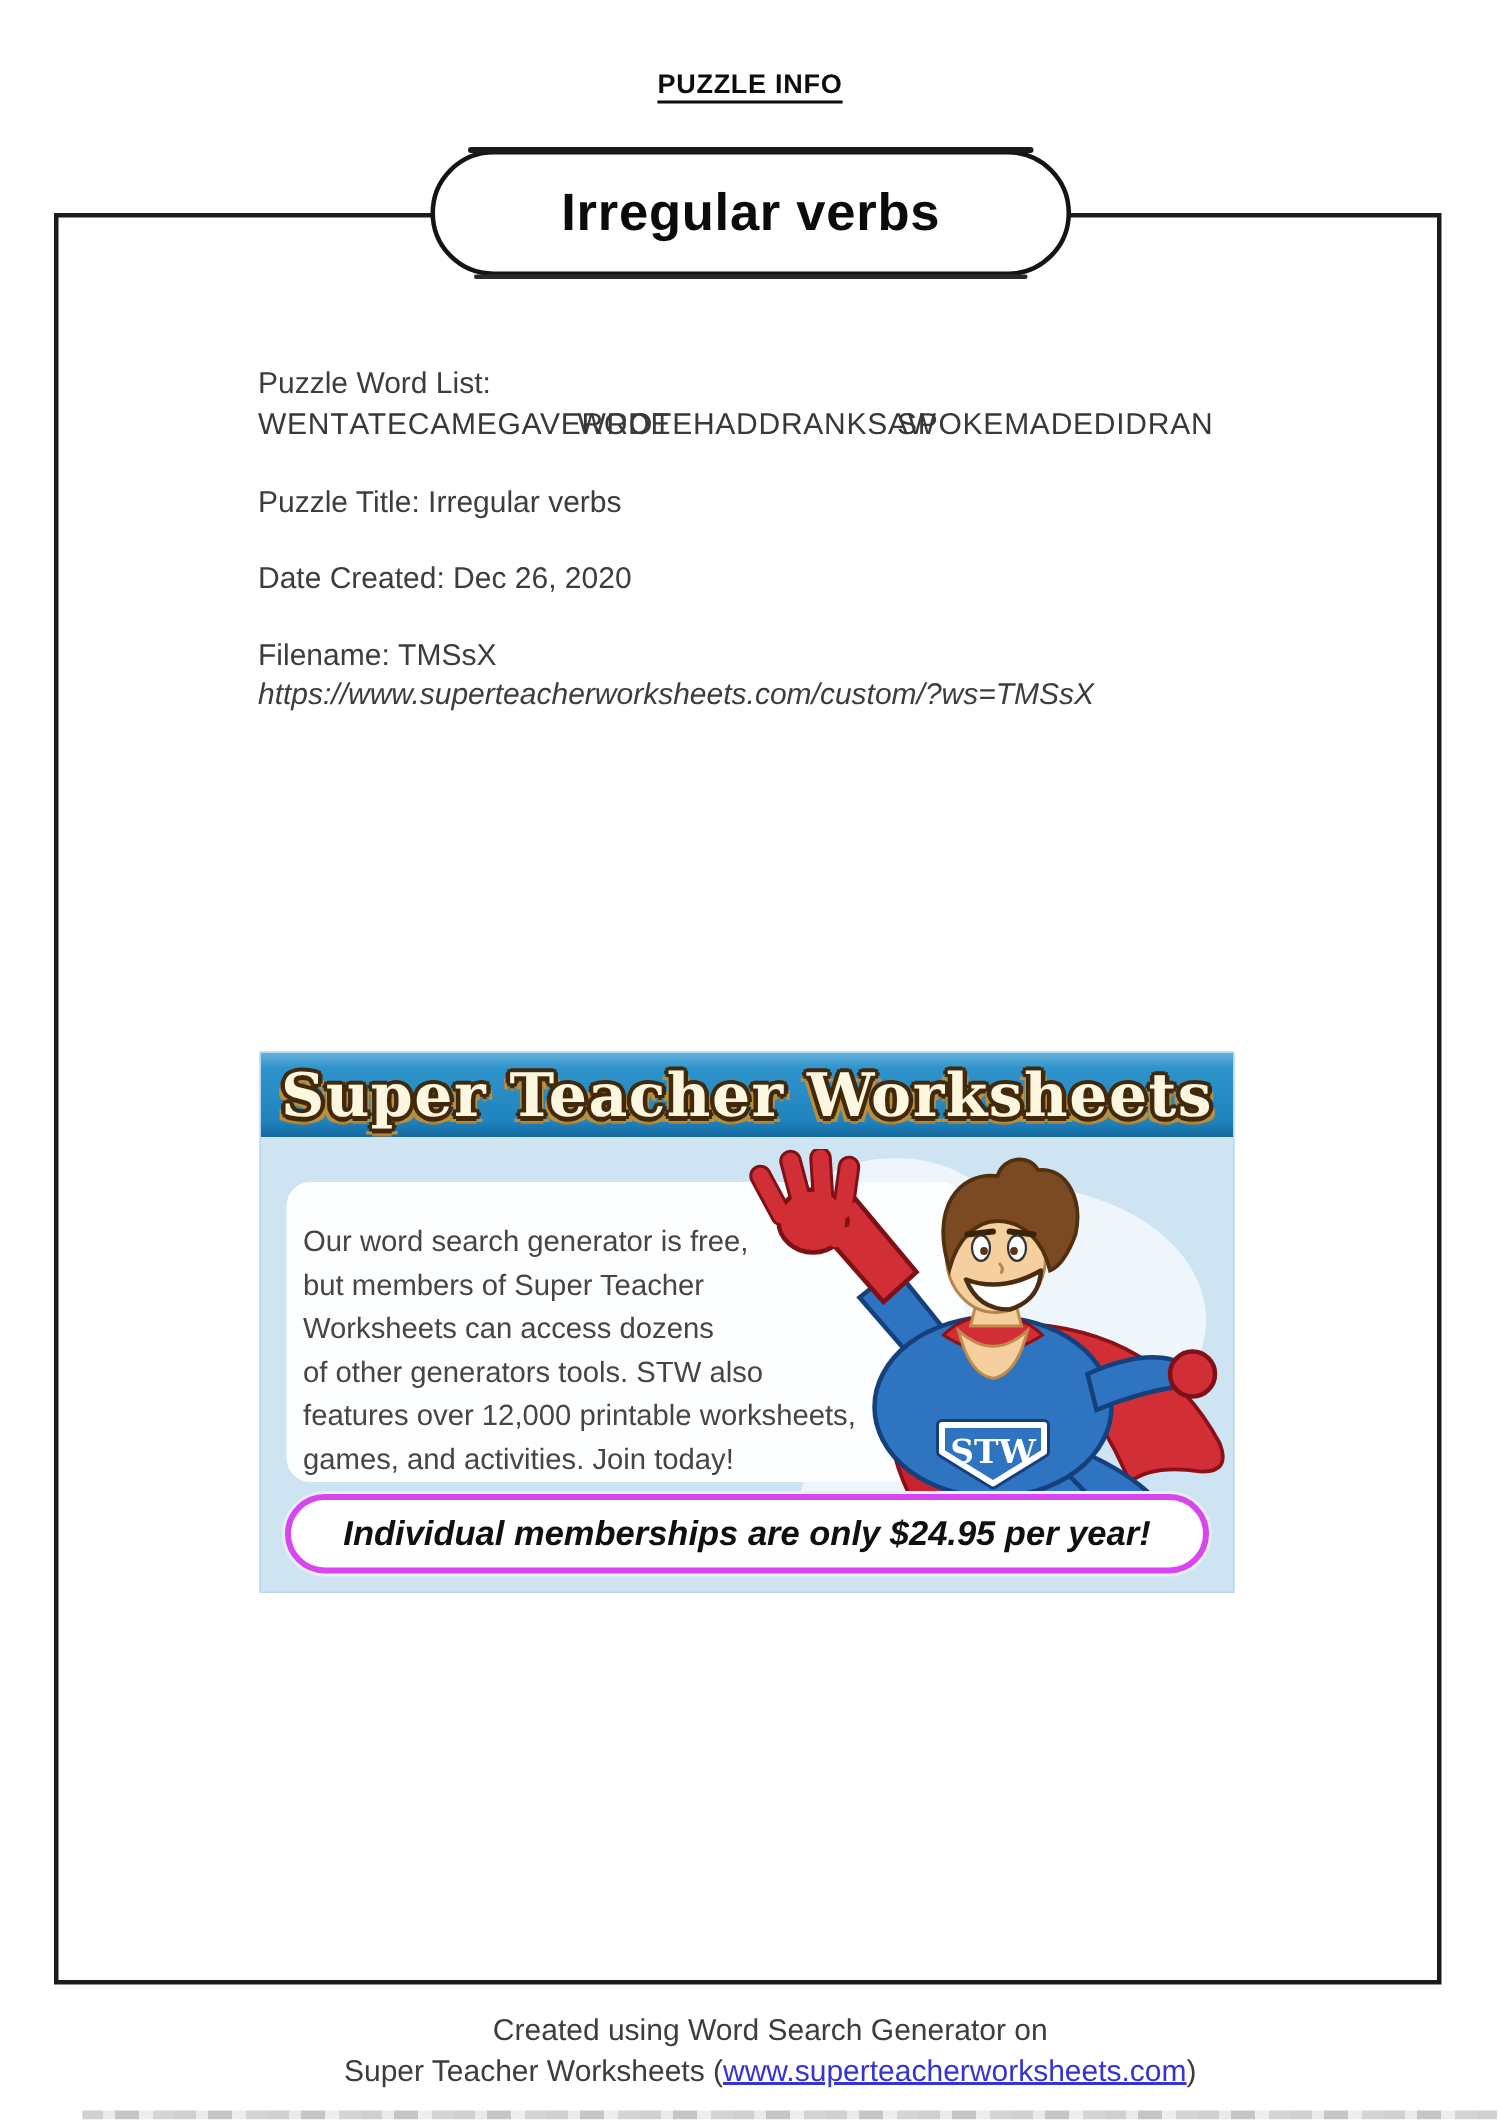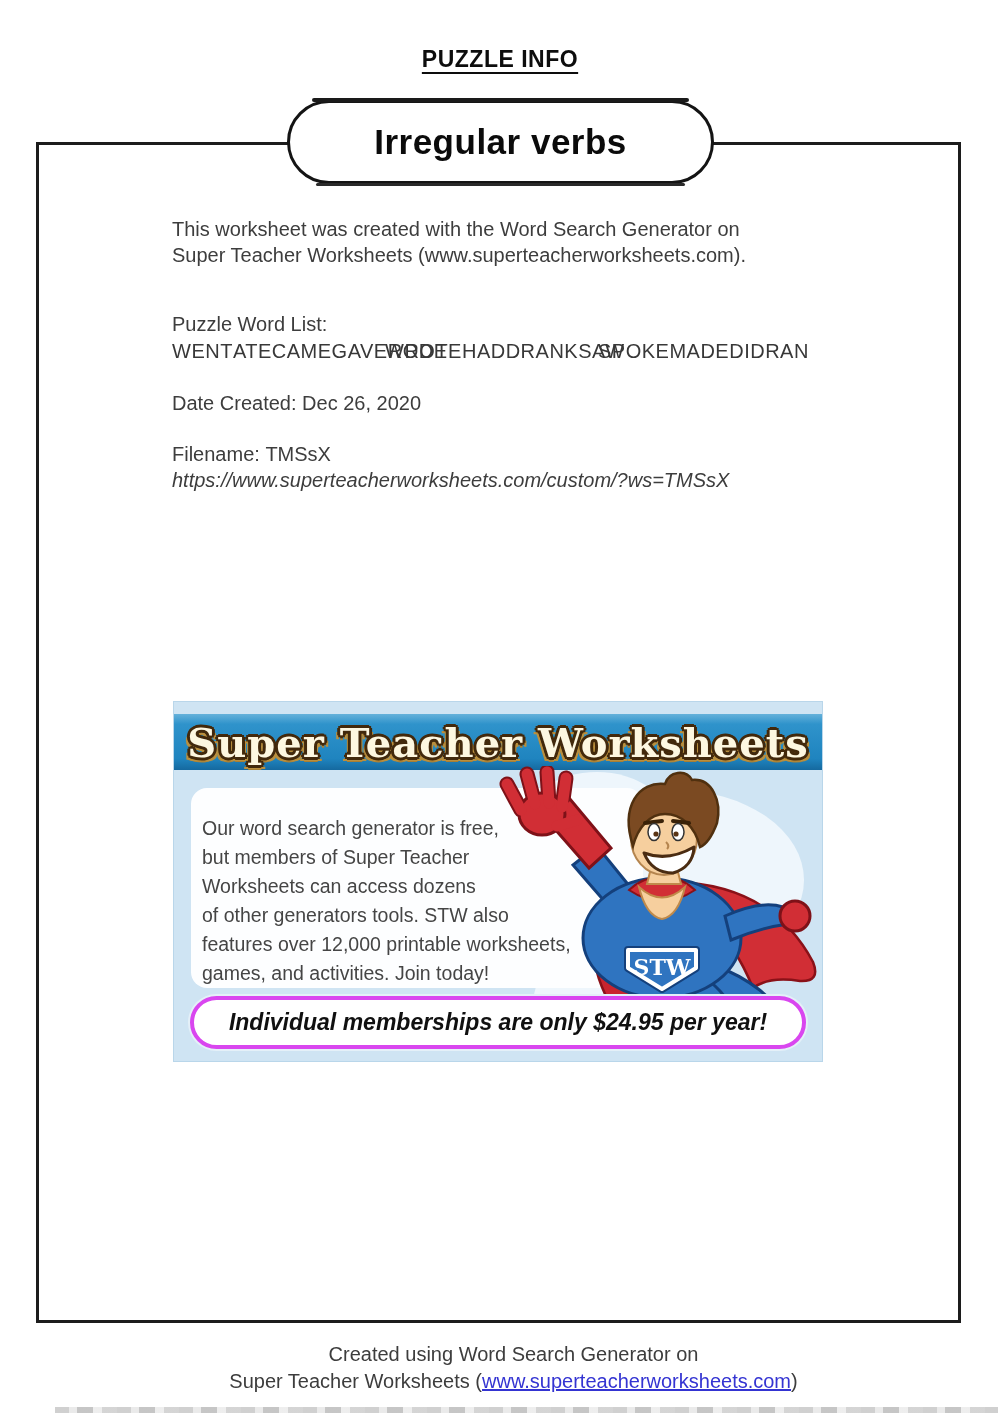--- a/index.html
+++ b/index.html
@@ -5,21 +5,21 @@
   * { margin:0; padding:0; box-sizing:border-box; }
   html,body { background:#ffffff; }
   body {
     width:1000px; height:1413px; position:relative; overflow:hidden;
     font-family:"Liberation Sans", sans-serif; color:#3d3d3d;
   }
 
   
   .puzzle-info {
     position:absolute; top:46px; left:0; width:1000px; text-align:center;
-    font-size:23px; font-weight:bold; color:#0d0d0d; letter-spacing:.5px;
+    font-size:18px; font-weight:bold; color:#0d0d0d; letter-spacing:.5px;
     text-decoration:underline; text-decoration-thickness:2px; text-underline-offset:5px;
   }
 
   
   .border-box {
     position:absolute; left:36px; top:142px; width:925px; height:1181px;
     border:3px solid #1c1c1c; background:transparent; z-index:0;
   }
 
   
@@ -35,35 +35,35 @@
   .capsule::after {
     content:""; position:absolute; bottom:-5px; left:26px; right:26px; height:3px;
     background:#2a2a2a; border-radius:3px;
   }
   .capsule-title { font-size:35px; font-weight:bold; color:#0b0b0b; letter-spacing:.5px; }
 
   
   .content { position:absolute; left:172px; top:216px; width:662px; z-index:1;
              font-size:20px; line-height:26px; color:#3d3d3d; }
   .intro-line { white-space:nowrap; }
-  .wordlist-label { margin-top:43px; }
+  .wordlist-label { margin-top:27px; }
   .wordgrid { display:flex; width:640px; margin-top:2px; }
   .wcol { width:213px; display:flex; flex-direction:row; }
   .wcol .word { text-align:center; line-height:25.5px; color:#383838; letter-spacing:.5px; }
   .meta-line { margin-top:25px; }
   .meta-line:first-of-type { margin-top:24px; }
   .url-line { margin-top:0;font-style:italic; }
 
   
   .banner {
     position:absolute; left:173px; top:701px; width:650px; height:361px;
     background:#cfe4f3; border:1px solid #b9d6ea; overflow:hidden; z-index:1;
   }
   .banner-header {
-    position:absolute; top:12px; left:0; right:0; height:56px;
+    position:absolute; top:0; left:0; right:0; height:56px;
     background:linear-gradient(180deg,#64b1da 0%, #2f93cb 18%, #1f84bf 80%, #15699f 100%);
     display:flex; align-items:center; justify-content:center;
   }
   .banner-title {
     font-family:"DejaVu Serif", serif; font-weight:bold; font-size:40px; letter-spacing:1px;
     color:#fdf7e0;
     text-shadow:
       -2px -2px 0 #42290c, 2px -2px 0 #42290c, -2px 2px 0 #42290c, 2px 2px 0 #42290c,
       -3px 0 0 #42290c, 3px 0 0 #42290c, 0 -3px 0 #42290c, 0 3px 0 #42290c,
       -4px 4px 0 #b98f3e, 4px 4px 0 #b98f3e, 0 5px 0 #a87f35;
@@ -106,24 +106,20 @@
 
   <div class="puzzle-info">PUZZLE INFO</div>
 
   <div class="border-box"></div>
 
   <div class="capsule">
     <span class="capsule-title">Irregular verbs</span>
   </div>
 
   <div class="content">
-    <div class="intro">
-      <div class="intro-line">This worksheet was created with the Word Search Generator on</div>
-      <div class="intro-line">Super Teacher Worksheets (www.superteacherworksheets.com).</div>
-    </div>
 
     <div class="wordlist-label">Puzzle Word List:</div>
 
     <div class="wordgrid">
       <div class="wcol">
         <div class="word">WENT</div>
         <div class="word">ATE</div>
         <div class="word">CAME</div>
         <div class="word">GAVE</div>
         <div class="word">RODE</div>
@@ -135,20 +131,21 @@
         <div class="word">SAW</div>
       </div>
       <div class="wcol">
         <div class="word">SPOKE</div>
         <div class="word">MADE</div>
         <div class="word">DID</div>
         <div class="word">RAN</div>
       </div>
     </div>
 
+    <div class="meta-line"><span>Puzzle Title:</span>&nbsp;<span>Irregular verbs</span></div>
     <div class="meta-line"><span>Date Created:</span>&nbsp;<span>Dec 26, 2020</span></div>
     <div class="meta-line"><span>Filename:</span>&nbsp;<span>TMSsX</span></div>
     <div class="url-line">https://www.superteacherworksheets.com/custom/?ws=TMSsX</div>
   </div>
 
   <div class="banner">
     <div class="cloud c1"></div>
     <div class="cloud c2"></div>
     <div class="cloud c3"></div>
 

